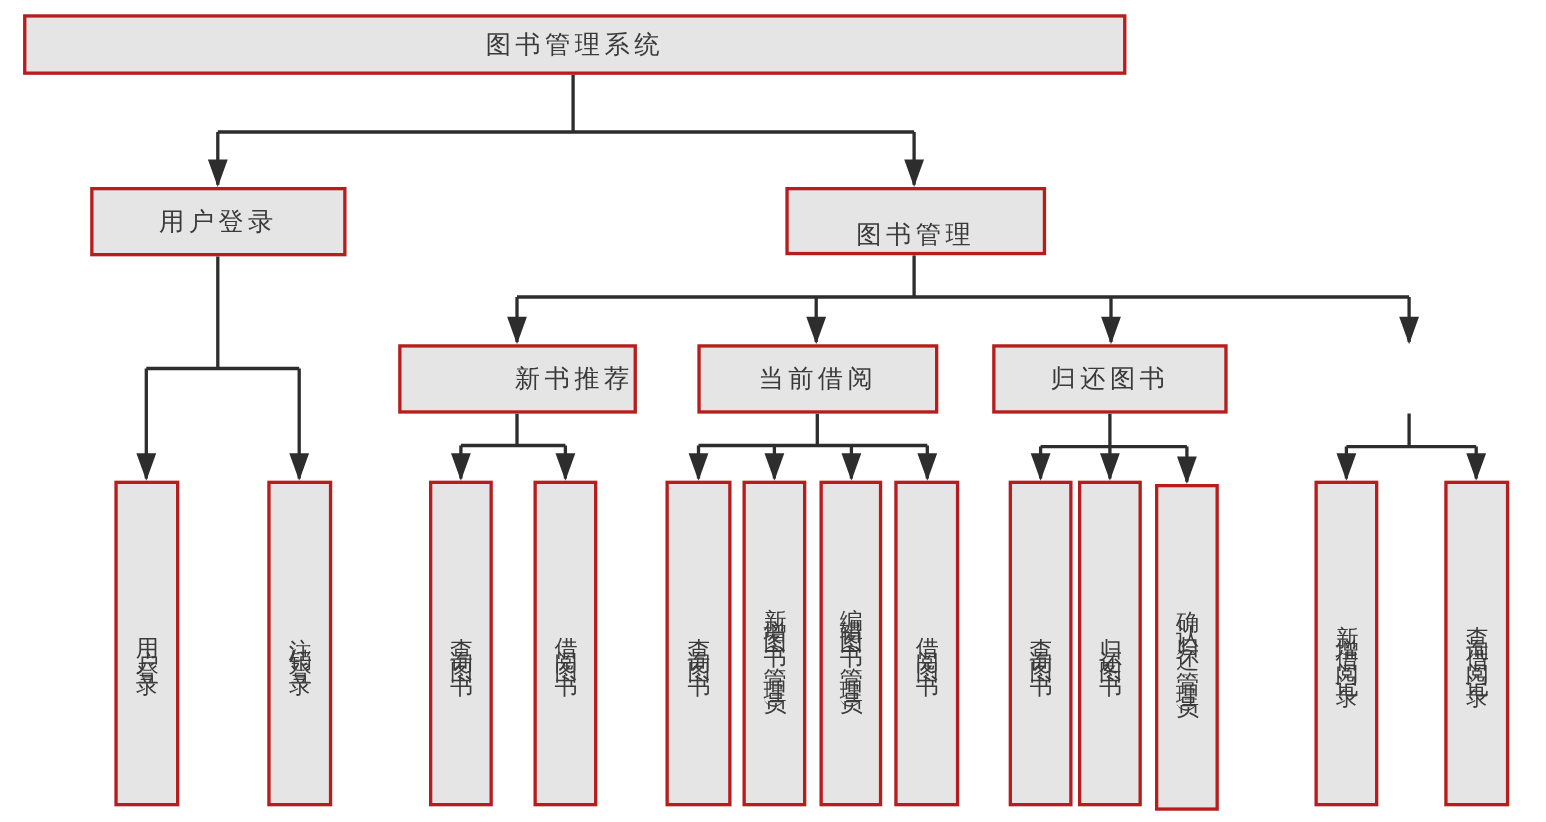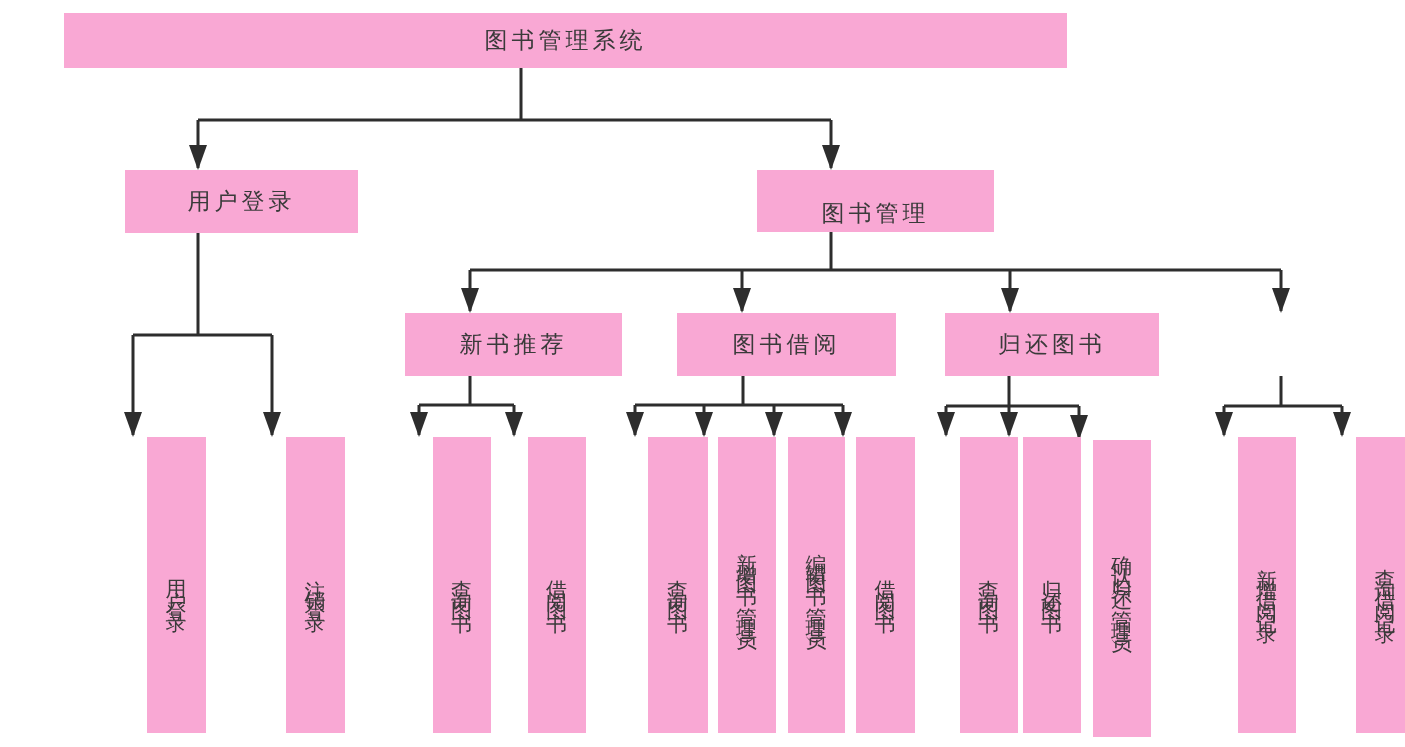--- a/index.html
+++ b/index.html
@@ -2,22 +2,22 @@
 <html><head>
 <meta charset="utf-8">
 <style>
   html,body{margin:0;padding:0;background:#ffffff;}
   .canvas{
     position:relative;width:1405px;height:747px;background:#ffffff;overflow:hidden;
     font-family:"Liberation Sans","DejaVu Sans",sans-serif;
   }
   .wires{position:absolute;left:0;top:0;z-index:1;}
   .node{
-    position:absolute;box-sizing:border-box;border:3px solid #f9a8d4;background:#f9a8d4;
-    display:flex;align-items:center;justify-content:center;color:#3a3a3a;z-index:2;margin-left:43px;
+    position:absolute;box-sizing:border-box;border:3px solid #b91c1c;background:#e5e5e5;
+    display:flex;align-items:center;justify-content:center;color:#3a3a3a;z-index:2;
   }
   .node.h span{font-size:23px;letter-spacing:4px;white-space:nowrap;}
   .node.v span{
     writing-mode:vertical-rl;text-orientation:mixed;
     font-size:21px;letter-spacing:11px;line-height:1;white-space:nowrap;
   }
   .watermark{
     position:absolute;right:4px;bottom:6px;z-index:5;
     font-size:21px;letter-spacing:1px;color:rgba(166,169,173,0.9);white-space:nowrap;
   }
@@ -64,25 +64,25 @@
     <span>图书管理系统</span>
   </div>
 
   <div class="node h" style="left:82px;top:170px;width:233px;height:63px;">
     <span>用户登录</span>
   </div>
   <div class="node h" style="left:714px;top:170px;width:237px;height:62px;align-items:flex-end;">
     <span>图书管理</span>
   </div>
 
-  <div class="node h" style="left:362px;top:313px;width:217px;height:63px;">
+  <div class="node h" style="left:362px;top:313px;width:217px;height:63px;justify-content:flex-end;">
     <span>新书推荐</span>
   </div>
   <div class="node h" style="left:634px;top:313px;width:219px;height:63px;">
-    <span>图书借阅</span>
+    <span>当前借阅</span>
   </div>
   <div class="node h" style="left:902px;top:313px;width:214px;height:63px;">
     <span>归还图书</span>
   </div>
 
   <div class="node v" style="left:104px;top:437px;width:59px;height:296px;">
     <span>用户登录</span>
   </div>
   <div class="node v" style="left:243px;top:437px;width:59px;height:296px;">
     <span>注销登录</span>

